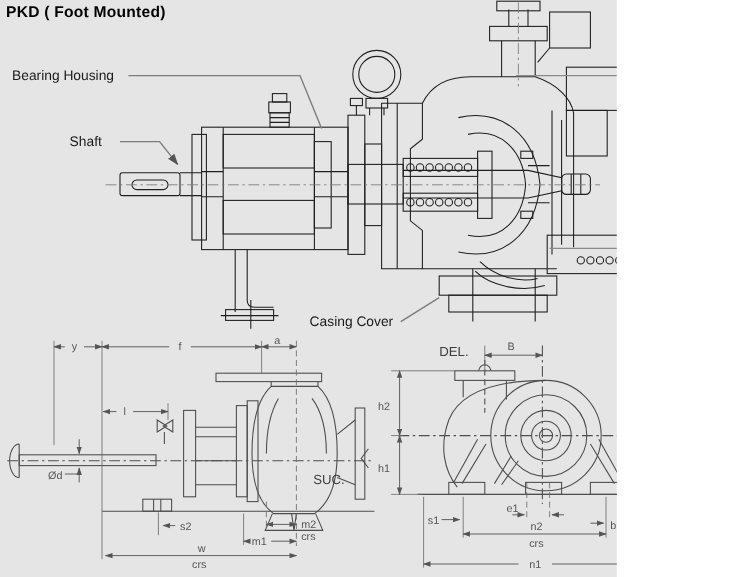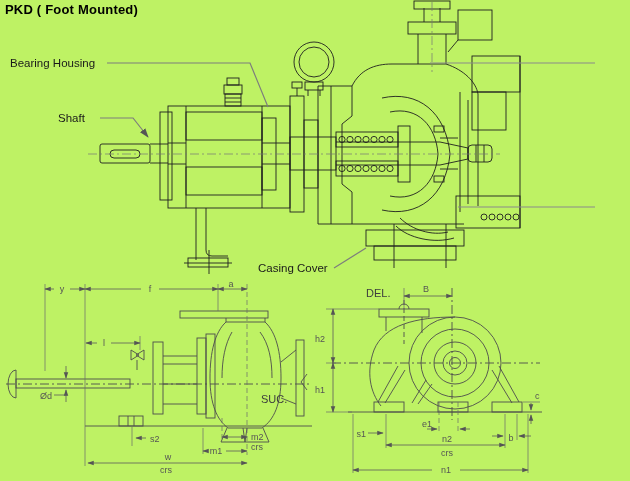--- a/index.html
+++ b/index.html
@@ -1,16 +1,16 @@
 <!DOCTYPE html>
 <html><head>
 <meta charset="utf-8">
 <style>
   html,body{margin:0;padding:0;background:#fff;}
-  #stage{position:relative;width:630px;height:481px;background:#bef264;overflow:hidden;
+  #stage{position:relative;width:514px;height:481px;background:#e5e5e5;overflow:hidden;
          font-family:"Liberation Sans", sans-serif;}
   #title{position:absolute;left:5px;top:2px;font-size:13px;font-weight:bold;color:#000;
          letter-spacing:.2px;}
   svg text{font-family:"Liberation Sans", sans-serif;}
   .ink path,.ink rect,.ink circle,.ink line{stroke:#1f1f1f;fill:none;stroke-width:.9;}
   .dimgeo path,.dimgeo rect,.dimgeo circle,.dimgeo line{stroke:#4d4d4d;fill:none;stroke-width:.9;}
   .dimline path,.dimline line{stroke:#5a5a5a;fill:none;stroke-width:.8;}
   .leader{stroke:#7d7d7d;fill:none;stroke-width:1.2;}
   .thin{stroke:#8a8a8a;fill:none;stroke-width:1;}
   .cl{stroke:#777;fill:none;stroke-width:.7;stroke-dasharray:9,3,2,3;}

